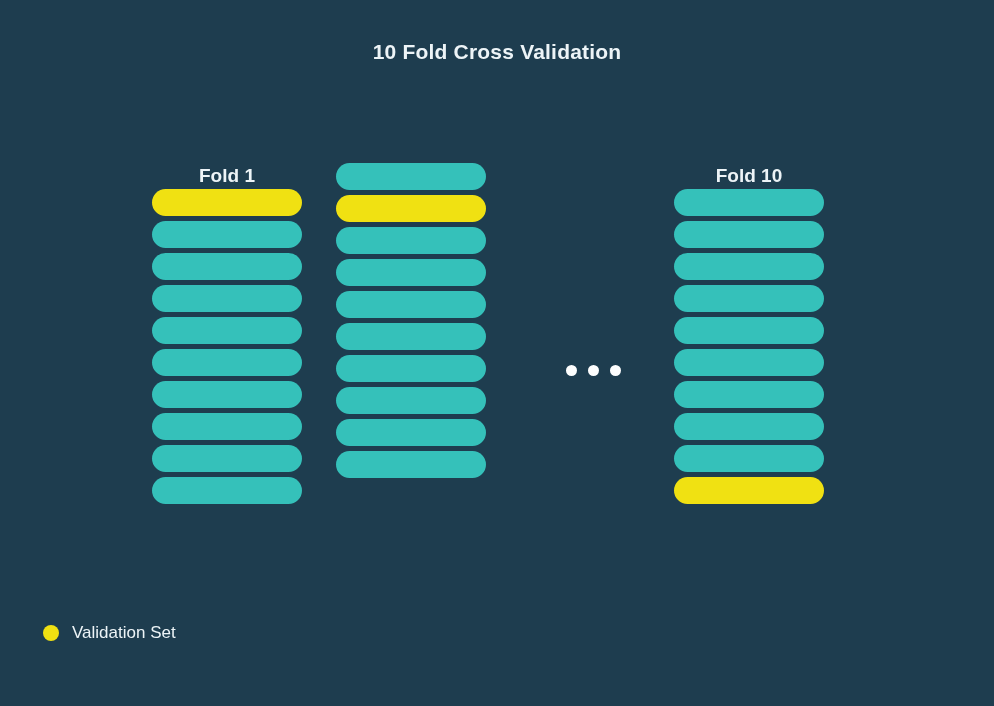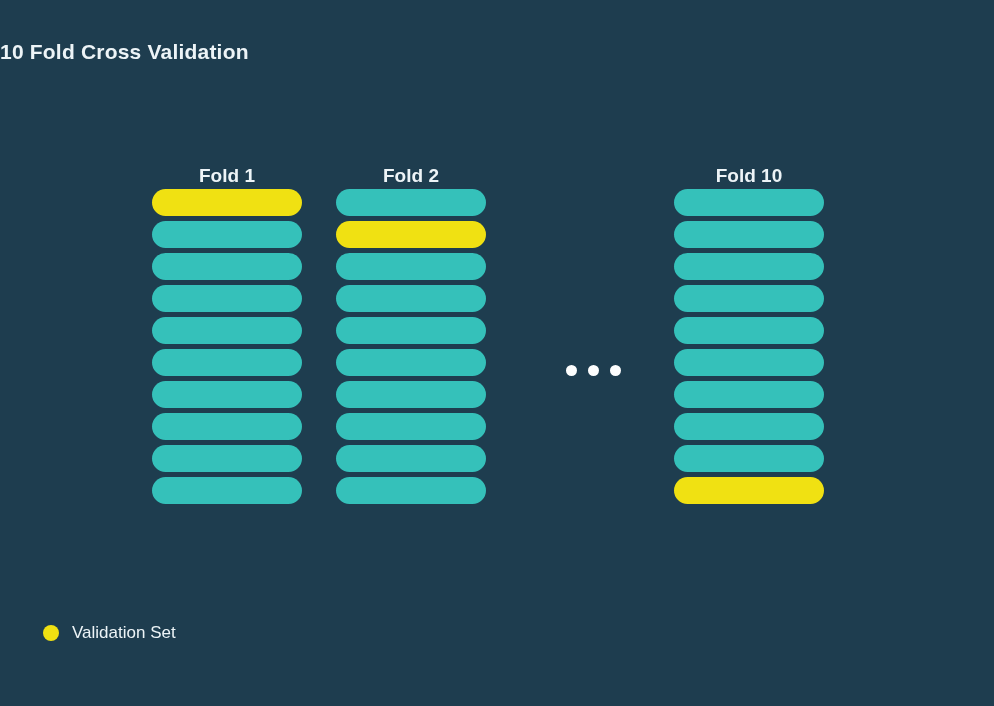--- a/index.html
+++ b/index.html
@@ -19,20 +19,21 @@
     height:706px;
     background:var(--bg);
     overflow:hidden;
   }
   .title{
     position:absolute;
     top:40px;
     left:0;
     width:100%;
     margin:0;
+    text-align:center;
     font-size:21px;
     font-weight:bold;
     letter-spacing:0.2px;
     color:var(--text);
   }
   .fold-column{
     position:absolute;
     top:163px;
     width:150px;
   }
@@ -110,21 +111,20 @@
         <div class="bar training"></div>
         <div class="bar training"></div>
         <div class="bar training"></div>
         <div class="bar training"></div>
         <div class="bar training"></div>
         <div class="bar training"></div>
       </div>
   </div>
 
   <div class="fold-column" style="left:336px">
-    <div class="fold-label">Fold 2</div>
     <div class="bars">
         <div class="bar training"></div>
         <div class="bar validation"></div>
         <div class="bar training"></div>
         <div class="bar training"></div>
         <div class="bar training"></div>
         <div class="bar training"></div>
         <div class="bar training"></div>
         <div class="bar training"></div>
         <div class="bar training"></div>

